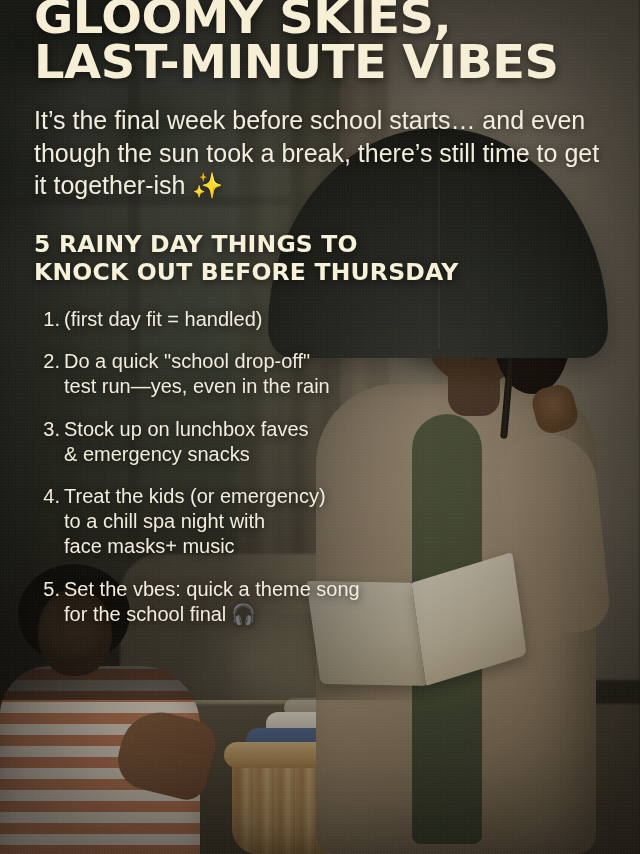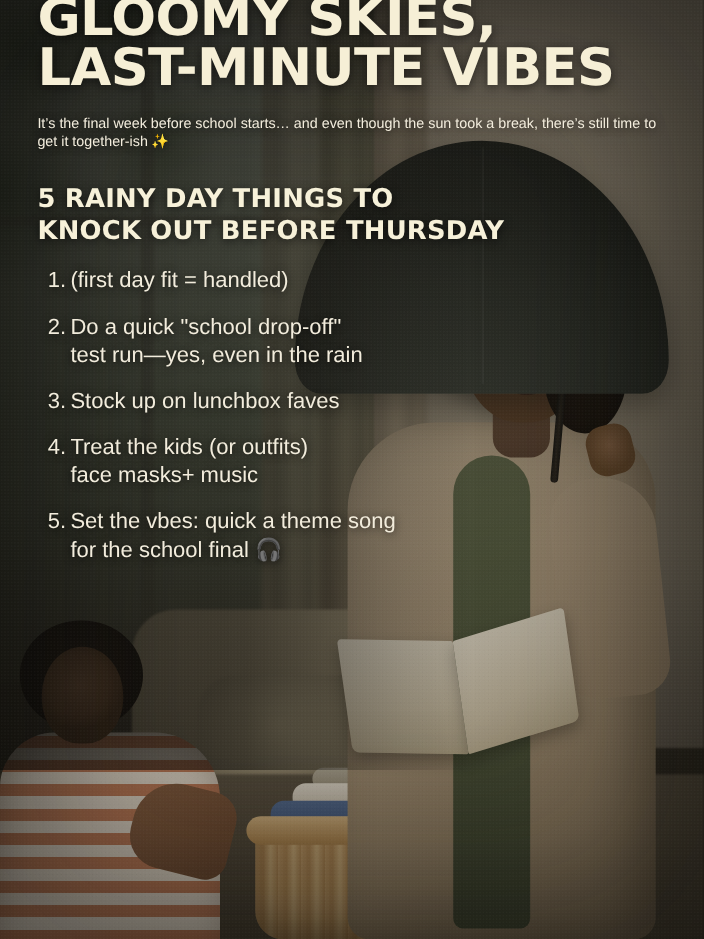--- a/index.html
+++ b/index.html
@@ -277,21 +277,21 @@
     letter-spacing:-0.5px;
     text-transform:uppercase;
     text-shadow:0 2px 10px rgba(0,0,0,.55);
     transform:scaleX(1.02);
     transform-origin:left center;
   }
   .headline .l2 { display:block; }
   .intro {
     margin-top:20px;
     color:#f3eddd;
-    font-size:13px;
+    font-size:25px;
     line-height:1.30;
     max-width:568px;
     text-shadow:0 1px 8px rgba(0,0,0,.6);
   }
   .subhead {
     margin-top:28px;
     color:#f7f1d9;
     font-family:"DejaVu Sans", sans-serif;
     font-weight:bold;
     font-size:23.5px;
@@ -398,24 +398,26 @@
         <span class="txt">(first day fit = handled)</span>
       </li>
       <li>
         <span class="num">2.</span>
         <span class="txt">Do a quick "school drop-off"</span>
         <span class="txt">test run—yes, even in the rain</span>
       </li>
       <li>
         <span class="num">3.</span>
         <span class="txt">Stock up on lunchbox faves</span>
+        <span class="txt">&amp; emergency snacks</span>
       </li>
       <li>
         <span class="num">4.</span>
-        <span class="txt">Treat the kids (or outfits)</span>
+        <span class="txt">Treat the kids (or emergency)</span>
+        <span class="txt">to a chill spa night with</span>
         <span class="txt">face masks+ music</span>
       </li>
       <li>
         <span class="num">5.</span>
         <span class="txt">Set the vbes: quick a theme song</span>
         <span class="txt">for the school final 🎧</span>
       </li>
     </ol>
 
   </div>

